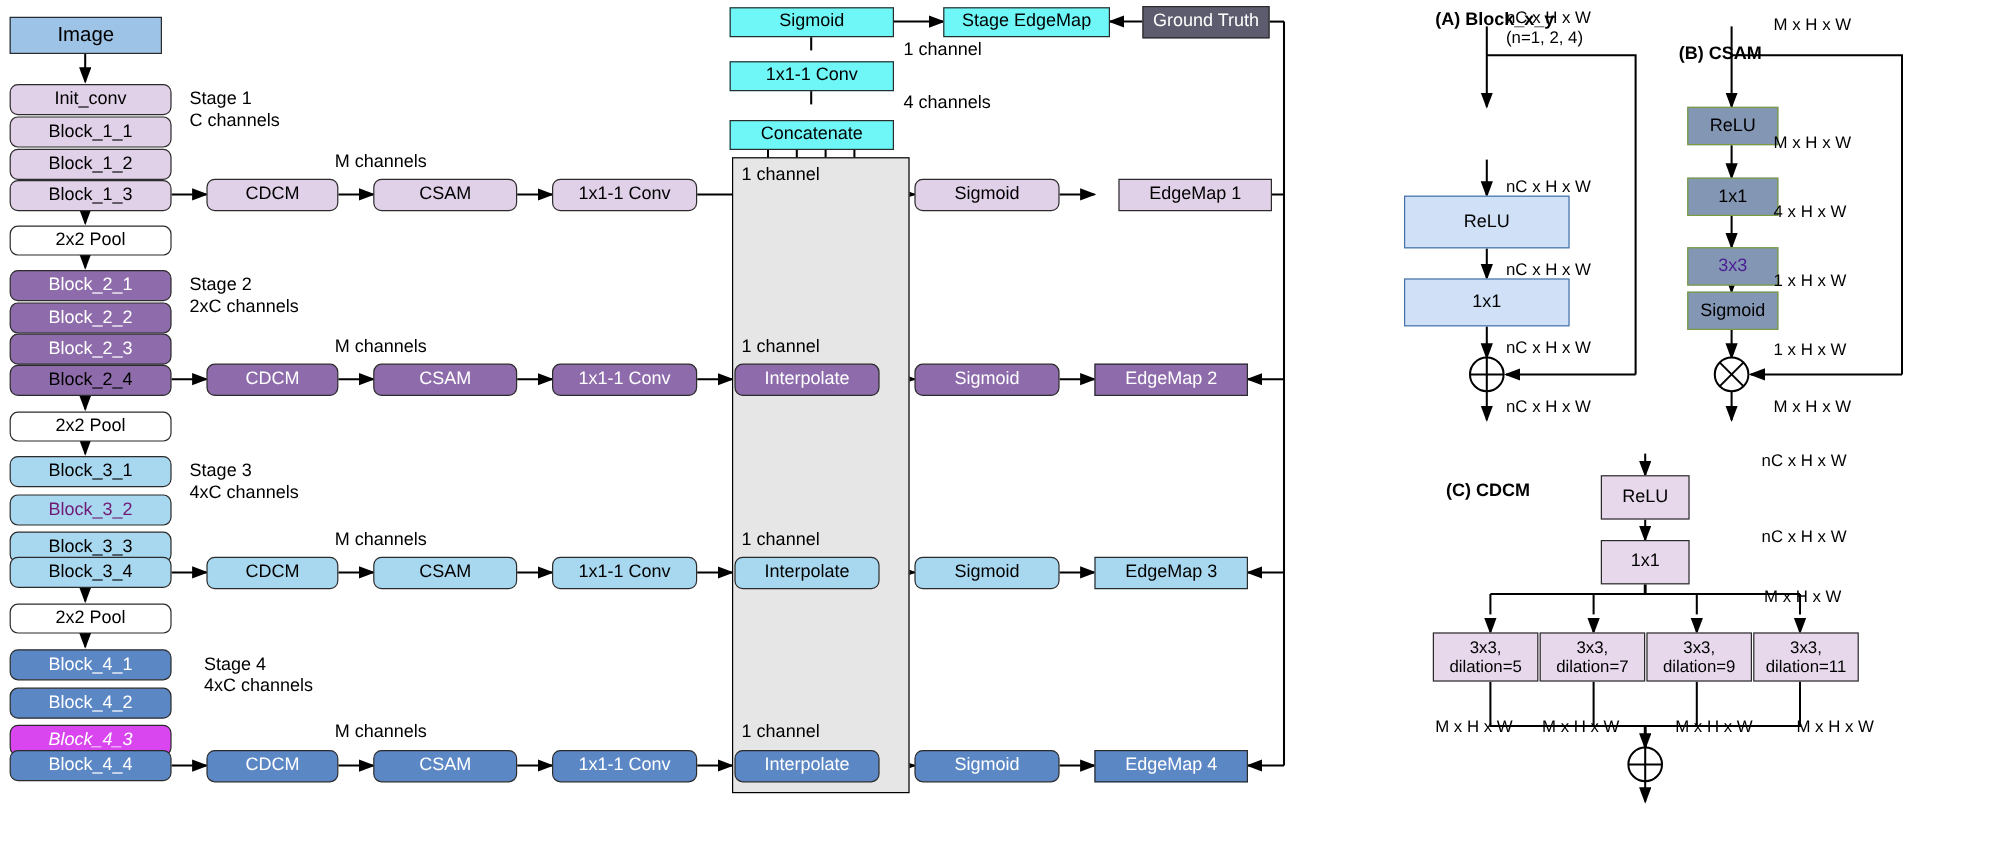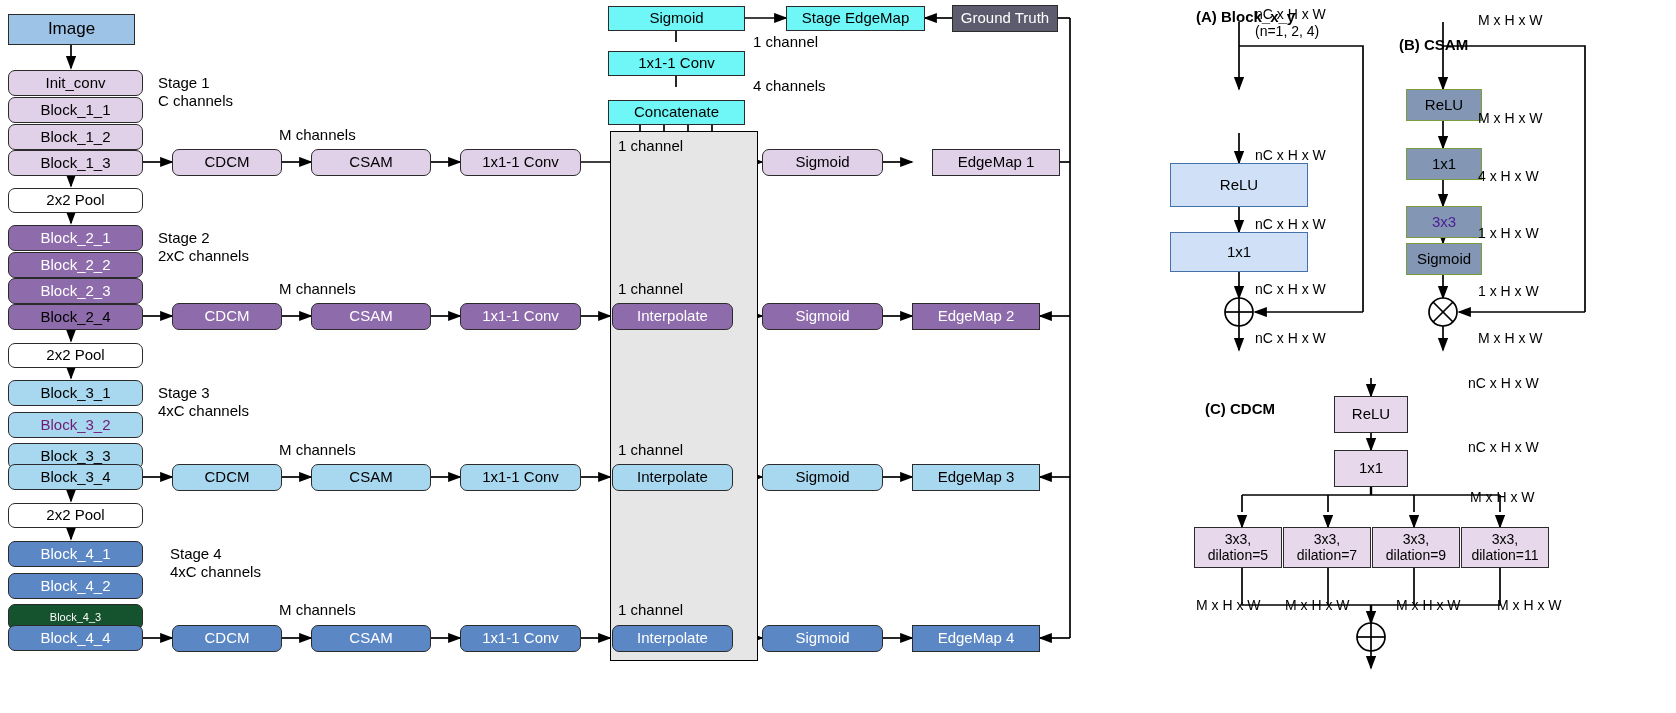--- a/index.html
+++ b/index.html
@@ -170,21 +170,21 @@
 
   <div class="box rnd" style="left:8px;top:380px;width:135px;height:26px;background:#a8d8ef;font-size:15px;color:#000;">Block_3_1</div>
   <div class="box rnd" style="left:8px;top:412px;width:135px;height:26px;background:#a8d8ef;font-size:15px;color:#701a75;">Block_3_2</div>
   <div class="box rnd" style="left:8px;top:443px;width:135px;height:26px;background:#a8d8ef;font-size:15px;color:#000;">Block_3_3</div>
   <div class="box rnd" style="left:8px;top:464px;width:135px;height:26px;background:#a8d8ef;font-size:15px;color:#000;">Block_3_4</div>
 
   <div class="box rnd" style="left:8px;top:503px;width:135px;height:25px;background:#ffffff;font-size:15px;color:#000;">2x2 Pool</div>
 
   <div class="box rnd" style="left:8px;top:541px;width:135px;height:26px;background:#5b87c5;font-size:15px;color:#ffffff;">Block_4_1</div>
   <div class="box rnd" style="left:8px;top:573px;width:135px;height:26px;background:#5b87c5;font-size:15px;color:#fff;">Block_4_2</div>
-  <div class="box rnd" style="left:8px;top:604px;width:135px;height:26px;background:#14532d;font-size:11px;color:#fff;">Block_4_3</div>
+  <div class="box rnd" style="left:8px;top:604px;width:135px;height:26px;background:#d946ef;font-size:15px;color:#fff;font-style:italic;">Block_4_3</div>
   <div class="box rnd" style="left:8px;top:625px;width:135px;height:26px;background:#5b87c5;font-size:15px;color:#fff;">Block_4_4</div>
 
   <div class="lbl" style="left:158px;top:74px;font-size:15px;">Stage 1
 C channels</div>
   <div class="lbl" style="left:158px;top:229px;font-size:15px;">Stage 2
 2xC channels</div>
   <div class="lbl" style="left:158px;top:384px;font-size:15px;">Stage 3
 4xC channels</div>
   <div class="lbl" style="left:158px;top:545px;font-size:15px;margin-left:12px;">Stage 4
 4xC channels</div>

